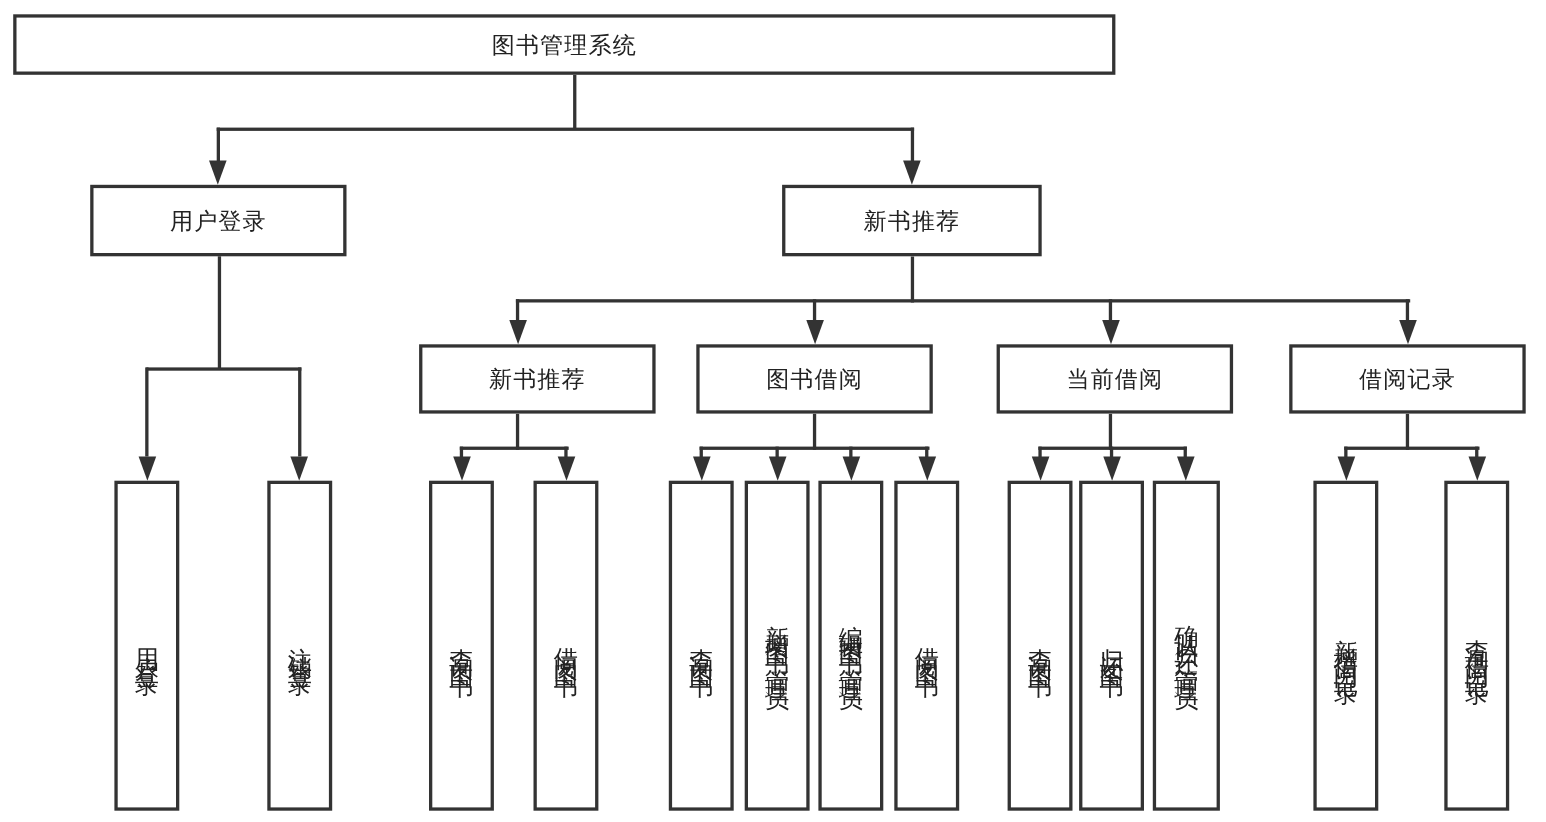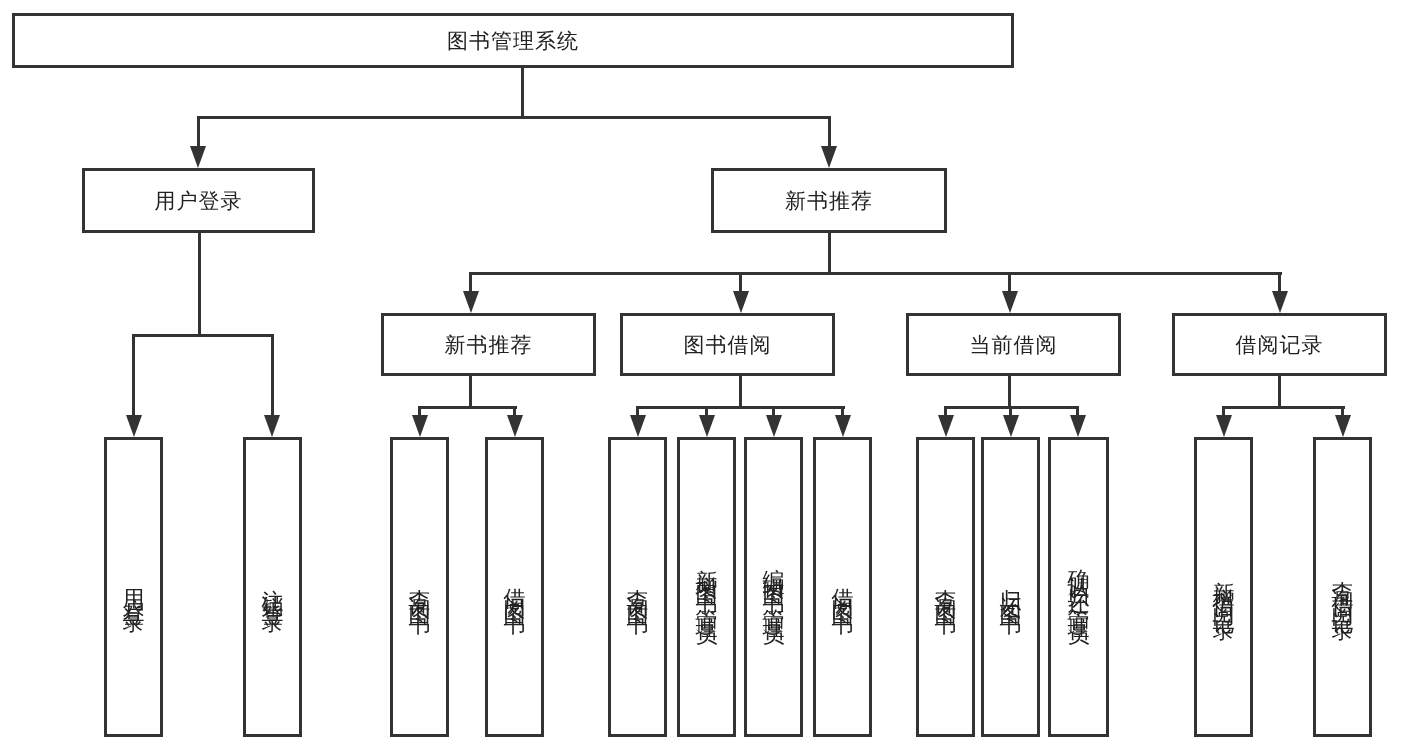--- a/index.html
+++ b/index.html
@@ -116,21 +116,21 @@
   <div class="arrow" style="left:1216px;top:415px;"></div>
   <div class="vline" style="left:1341px;top:406px;width:3px;height:10px;"></div>
   <div class="arrow" style="left:1335px;top:415px;"></div>
 
   <div class="box" style="left:12px;top:13px;width:1002px;height:55px;">图书管理系统</div>
 
   <div class="box" style="left:82px;top:168px;width:233px;height:65px;">用户登录</div>
   <div class="box" style="left:711px;top:168px;width:236px;height:65px;">新书推荐</div>
 
   <div class="box" style="left:381px;top:313px;width:215px;height:63px;">新书推荐</div>
-  <div class="box" style="left:620px;top:313px;width:215px;height:63px;">图书借阅</div>
+  <div class="box" style="left:633px;top:313px;width:215px;height:63px;">图书借阅</div>
   <div class="box" style="left:906px;top:313px;width:215px;height:63px;">当前借阅</div>
   <div class="box" style="left:1172px;top:313px;width:215px;height:63px;">借阅记录</div>
 
   <div class="box vbox" style="left:104px;top:437px;width:59px;height:300px;">用户登录</div>
   <div class="box vbox" style="left:243px;top:437px;width:59px;height:300px;">注销登录</div>
 
   <div class="box vbox" style="left:390px;top:437px;width:59px;height:300px;">查询图书</div>
   <div class="box vbox" style="left:485px;top:437px;width:59px;height:300px;">借阅图书</div>
 
   <div class="box vbox" style="left:608px;top:437px;width:59px;height:300px;">查询图书</div>

